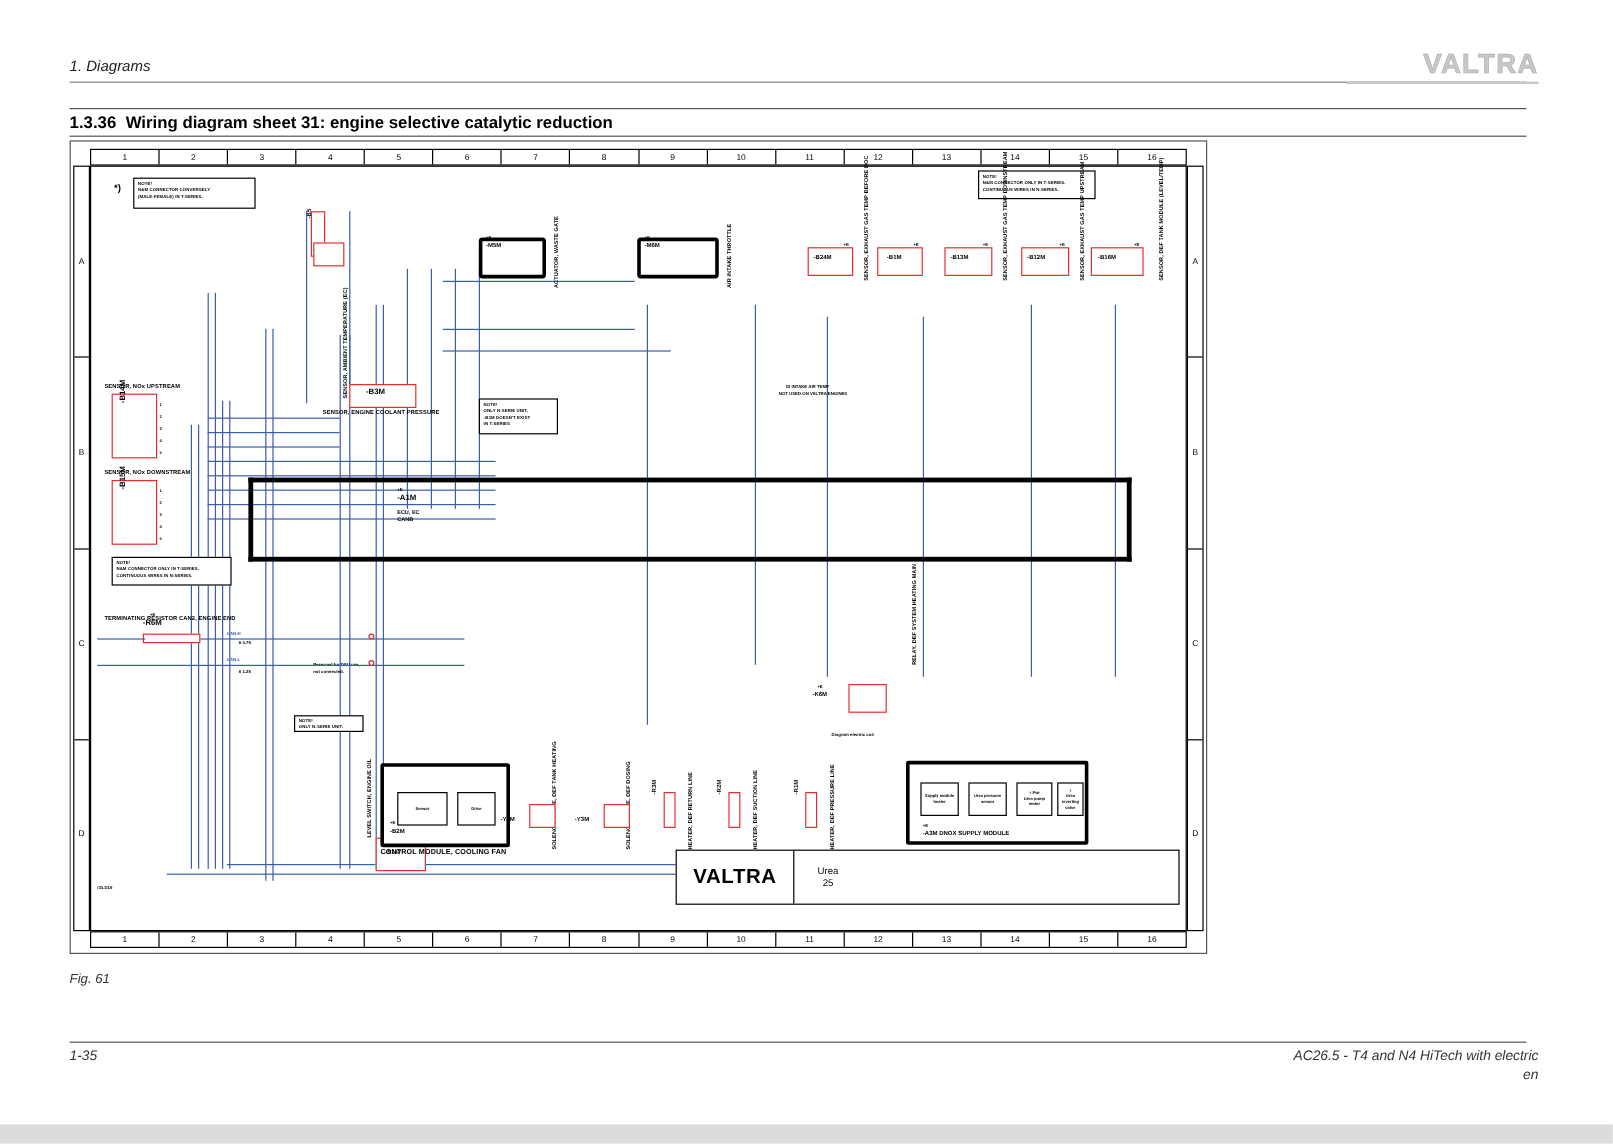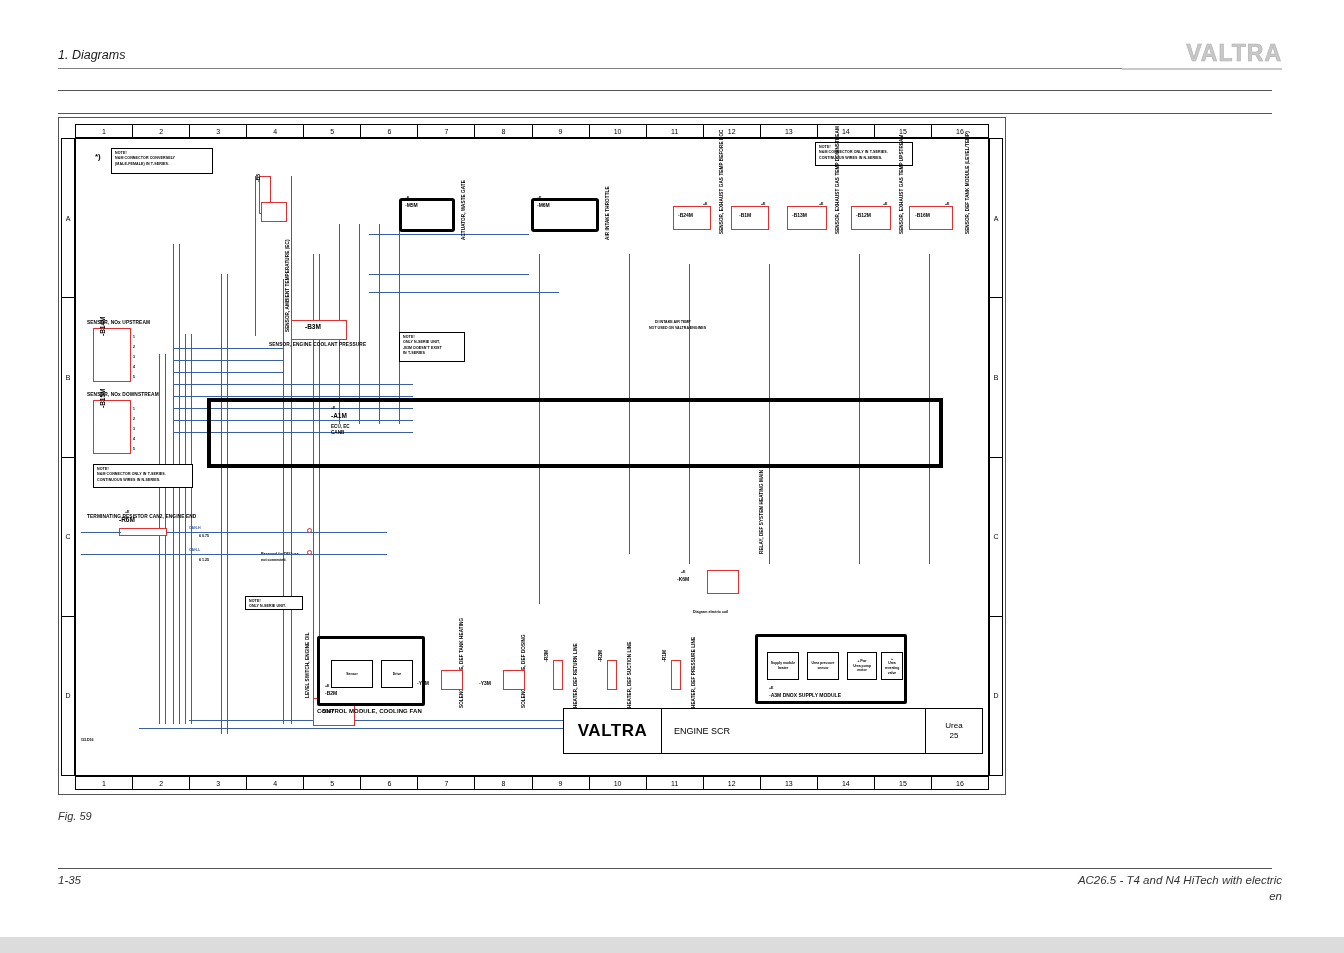--- a/index.html
+++ b/index.html
@@ -212,20 +212,23 @@
 <body>
 
 <div class="page">
 
   <div class="hdr-sec">1. Diagrams</div>
   <div class="hdr-rule"></div>
   <div class="brand">VALTRA</div>
   <div class="brand-rule"></div>
 
   <div class="sect-rule-top"></div>
+  <div class="sect-title">
+    <span>1.3.36</span>&nbsp;&nbsp;<span>Wiring diagram sheet 31: engine selective catalytic reduction</span>
+  </div>
   <div class="sect-rule-bot"></div>
 
   <div class="fig-wrap">
     <div class="sheet">
 
       <div class="sheet-border"></div>
 
       <div class="ruler top">
         <div class="cell">1</div>
         <div class="cell">2</div>
@@ -496,31 +499,30 @@
       <div class="tag sm" style="left:700px;top:568px;">
         <span>-A3M</span>
         <span>DNOX SUPPLY MODULE</span>
       </div>
 
       <div class="tinytag" style="left:12px;top:614px;">/33.D16</div>
       <div class="tinytag" style="left:886px;top:614px;">/32.D1</div>
 
       <div class="tb">
         <div class="tb-logo">VALTRA</div>
-        <div class="tb-name">ENGINE SCR</div>
         <div class="tb-page">
           <span>Urea</span>
           <span>25</span>
         </div>
       </div>
 
     </div>
   </div>
 
-  <div class="fig-caption">Fig. 59</div>
+  <div class="fig-caption">Fig. 61</div>
 
   <div class="foot-rule"></div>
   <div class="foot-left">1-35</div>
   <div class="foot-right">AC26.5 - T4 and N4 HiTech with electric</div>
   <div class="foot-right2">en</div>
 
 </div>
 <div class="page-shadow"></div>
 
 </body></html>

